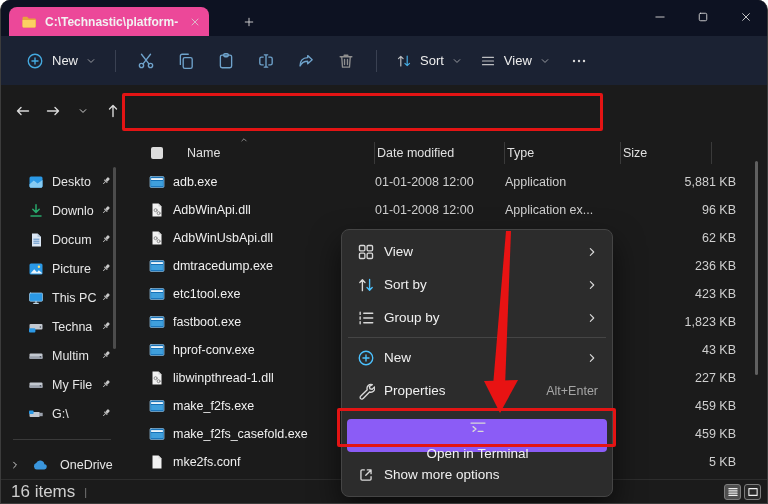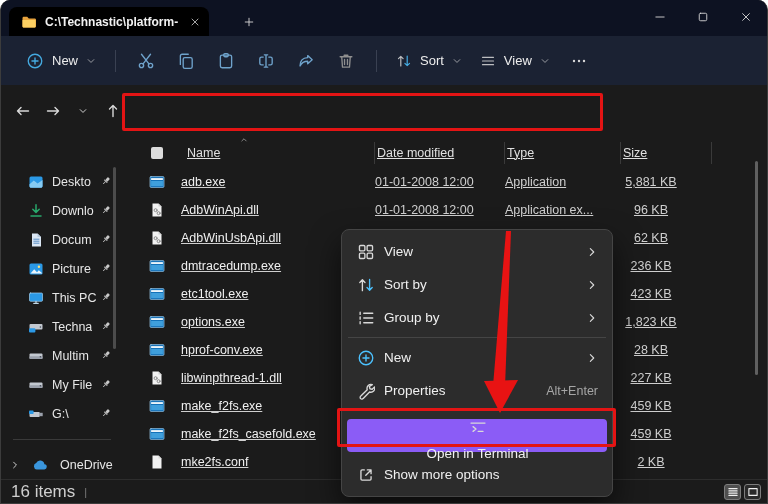--- a/index.html
+++ b/index.html
@@ -4,21 +4,21 @@
 <style>
   html,body{margin:0;padding:0;background:#fff;}
   body{width:768px;height:504px;font-family:"Liberation Sans","DejaVu Sans",sans-serif;-webkit-font-smoothing:antialiased;}
   #window{position:relative;width:768px;height:504px;background:#1b1b1b;border-radius:10px 10px 0 0;overflow:hidden;box-sizing:border-box;border:1px solid #3c3c3c;border-top:none;}
   .icon{display:inline-flex;align-items:center;justify-content:center;flex:0 0 auto;}
   .icon svg{width:100%;height:100%;display:block;}
   .i18{width:18px;height:18px}.i16{width:16px;height:16px}.i14{width:14px;height:14px}.i12{width:12px;height:12px}.i10{width:10px;height:10px}
 
   
   .titlebar{position:absolute;left:0;top:0;width:100%;height:36px;background:#0d1222;}
-  .tab{position:absolute;left:8px;top:7px;width:200px;height:29px;background:#000000;border-radius:8px 8px 0 0;display:flex;align-items:center;padding:0 8px 0 12px;box-sizing:border-box;gap:8px;}
+  .tab{position:absolute;left:8px;top:7px;width:200px;height:29px;background:#ec4899;border-radius:8px 8px 0 0;display:flex;align-items:center;padding:0 8px 0 12px;box-sizing:border-box;gap:8px;}
   .tab-title{color:#f2f2f2;font-size:12px;font-weight:700;white-space:nowrap;overflow:hidden;flex:1;}
   .tab-close{opacity:.85;cursor:default;}
   .newtab{position:absolute;left:236px;top:10px;width:24px;height:24px;display:flex;align-items:center;justify-content:center;border-radius:4px;}
   .wc{position:absolute;right:0;top:0;height:33px;display:flex;}
   .wc-btn{width:43px;height:33px;display:flex;align-items:center;justify-content:center;}
 
   
   .toolbar{position:absolute;left:0;top:36px;width:100%;height:49px;background:#1b2233;display:flex;align-items:center;padding-left:16px;box-sizing:border-box;}
   .tb-btn{display:flex;align-items:center;gap:8px;color:#ededed;font-size:13px;padding:6px 9px;border-radius:4px;}
   .tb-ico{opacity:.85}
@@ -42,29 +42,29 @@
   .main{position:absolute;left:0;top:137px;width:100%;height:343px;background:#1b1b1b;}
   .sidebar{position:absolute;left:0;top:0;width:120px;height:100%;padding-top:30px;box-sizing:border-box;}
   .side-item{height:29px;display:flex;align-items:center;padding-left:27px;gap:8px;position:relative;}
   .side-label{color:#e6e6e6;font-size:12.5px;white-space:nowrap;overflow:hidden;max-width:52px;}
   .side-pin{position:absolute;right:9px;top:8px;}
   .side-divider{height:1px;background:#3a3a3a;margin:11px 10px 10px 12px;}
   .side-onedrive{height:29px;display:flex;align-items:center;padding-left:9px;gap:12px;}
   .side-scroll{position:absolute;right:5px;top:30px;width:3px;height:182px;background:#4c4c4c;border-radius:2px;}
 
   .filearea{position:absolute;left:120px;top:0;right:0;height:100%;}
-  .fl-grid{display:grid;grid-template-columns:226px 130px 116px 1fr;align-items:center;text-decoration:underline;}
+  .fl-grid{display:grid;grid-template-columns:226px 130px 116px 1fr;align-items:center;}
   .fl-header{height:31px;padding-left:28px;color:#e0e0e0;font-size:12.5px;position:relative;}
   .fl-header .hcell{display:flex;align-items:center;height:22px;gap:24px;border-right:1px solid #3a3a3a;padding-left:2px;}
   .fl-header .hcell.last{border-right:1px solid #3a3a3a;max-width:88px;}
   .hdr-caret{position:absolute;left:118px;top:-2px;}
   .checkbox{width:12px;height:12px;background:#dcdcdc;border-radius:2px;}
   .row{height:28px;padding-left:28px;font-size:12.5px;color:#cfcfcf;}
-  .cell-name{display:flex;align-items:center;gap:16px;color:#f0f0f0;white-space:nowrap;overflow:hidden;}
-  .cell-size{text-align:center;padding-right:86px;}
+  .cell-name{display:flex;align-items:center;gap:8px;color:#f0f0f0;white-space:nowrap;overflow:hidden;}
+  .cell-size{text-align:right;padding-right:31px;}
   .file-scroll{position:absolute;right:9px;top:24px;width:3px;height:214px;background:#606060;border-radius:2px;}
 
   
   .statusbar{position:absolute;left:0;bottom:0;width:100%;height:24px;background:#1b1b1b;border-top:1px solid #2d2d2d;display:flex;align-items:center;box-sizing:border-box;padding:0 6px 0 10px;}
   .status-text{color:#cfcfcf;font-size:17px;}
   .status-div{color:#7a7a7a;font-size:11px;margin-left:9px;}
   .view-toggles{margin-left:auto;display:flex;gap:3px;}
   .vt-btn{width:17px;height:16px;border:1px solid #7d7d7d;border-radius:3px;display:flex;align-items:center;justify-content:center;box-sizing:border-box;background:#2a2a2a;}
   .vt-btn.active{background:#4f4f4f;}
 
@@ -596,40 +596,40 @@
   </div>
           <div class="row fl-grid">
     <div class="cell-name">
       <span class="icon i16 f-icon">
                 <svg viewBox="0 0 16 16" fill="none" stroke="#d9d9d9" stroke-width="1.2" stroke-linecap="round" stroke-linejoin="round">
                   <rect x="1" y="2.6" width="14" height="10.8" rx="1" fill="#0f6db4" stroke="#9ecdec" stroke-width=".7"></rect>
                   <rect x="2.1" y="4.1" width="11.8" height="1.9" fill="#eaf4fb" stroke="none"></rect>
                   <rect x="2.1" y="6.9" width="11.8" height="5.2" fill="#3f9fdc" stroke="none"></rect>
                 </svg>
               </span>
-      <span class="f-name">options.exe</span>
+      <span class="f-name">fastboot.exe</span>
     </div>
     <div class="f-date"></div>
     <div class="f-type"></div>
     <div class="cell-size f-size">1,823 KB</div>
   </div>
           <div class="row fl-grid">
     <div class="cell-name">
       <span class="icon i16 f-icon">
                 <svg viewBox="0 0 16 16" fill="none" stroke="#d9d9d9" stroke-width="1.2" stroke-linecap="round" stroke-linejoin="round">
                   <rect x="1" y="2.6" width="14" height="10.8" rx="1" fill="#0f6db4" stroke="#9ecdec" stroke-width=".7"></rect>
                   <rect x="2.1" y="4.1" width="11.8" height="1.9" fill="#eaf4fb" stroke="none"></rect>
                   <rect x="2.1" y="6.9" width="11.8" height="5.2" fill="#3f9fdc" stroke="none"></rect>
                 </svg>
               </span>
       <span class="f-name">hprof-conv.exe</span>
     </div>
     <div class="f-date"></div>
     <div class="f-type"></div>
-    <div class="cell-size f-size">28 KB</div>
+    <div class="cell-size f-size">43 KB</div>
   </div>
           <div class="row fl-grid">
     <div class="cell-name">
       <span class="icon i16 f-icon">
                 <svg viewBox="0 0 16 16" fill="none" stroke="#d9d9d9" stroke-width="1.2" stroke-linecap="round" stroke-linejoin="round">
                   <path d="M3.5 1.5h6l3 3v10h-9z" fill="#f2f2f2" stroke="none"></path>
                   <path d="M9.5 1.5l3 3h-3z" fill="#cfcfcf" stroke="none"></path>
                   <circle cx="6.6" cy="8.2" r="1.5" stroke="#8a8a8a" stroke-width="1"></circle>
                   <circle cx="9.6" cy="11.2" r="1.5" stroke="#8a8a8a" stroke-width="1"></circle>
                 </svg>
@@ -675,21 +675,21 @@
       <span class="icon i16 f-icon">
                 <svg viewBox="0 0 16 16" fill="none" stroke="#d9d9d9" stroke-width="1.2" stroke-linecap="round" stroke-linejoin="round">
                   <path d="M3.5 1.5h6l3 3v10h-9z" fill="#f2f2f2" stroke="none"></path>
                   <path d="M9.5 1.5l3 3h-3z" fill="#d8d8d8" stroke="none"></path>
                 </svg>
               </span>
       <span class="f-name">mke2fs.conf</span>
     </div>
     <div class="f-date"></div>
     <div class="f-type"></div>
-    <div class="cell-size f-size">2 KB</div>
+    <div class="cell-size f-size">5 KB</div>
   </div>
         </div>
       <div class="file-scroll"></div>
     </div>
   </div>
 
   <div class="statusbar">
     <span class="status-text">16 items</span>
     <span class="status-div">|</span>
     <div class="view-toggles">

